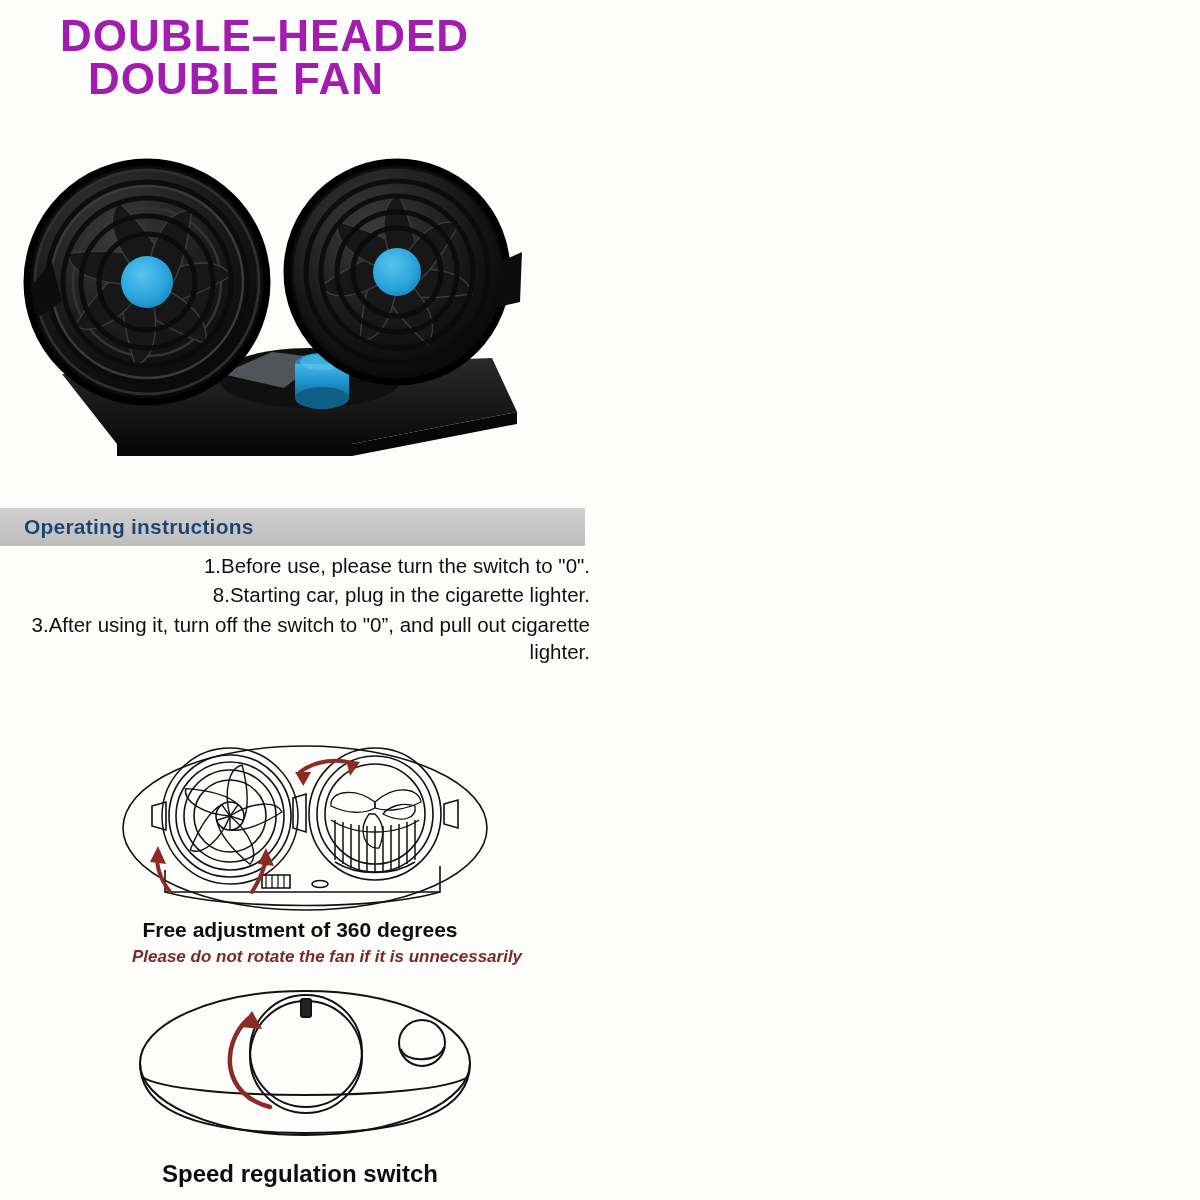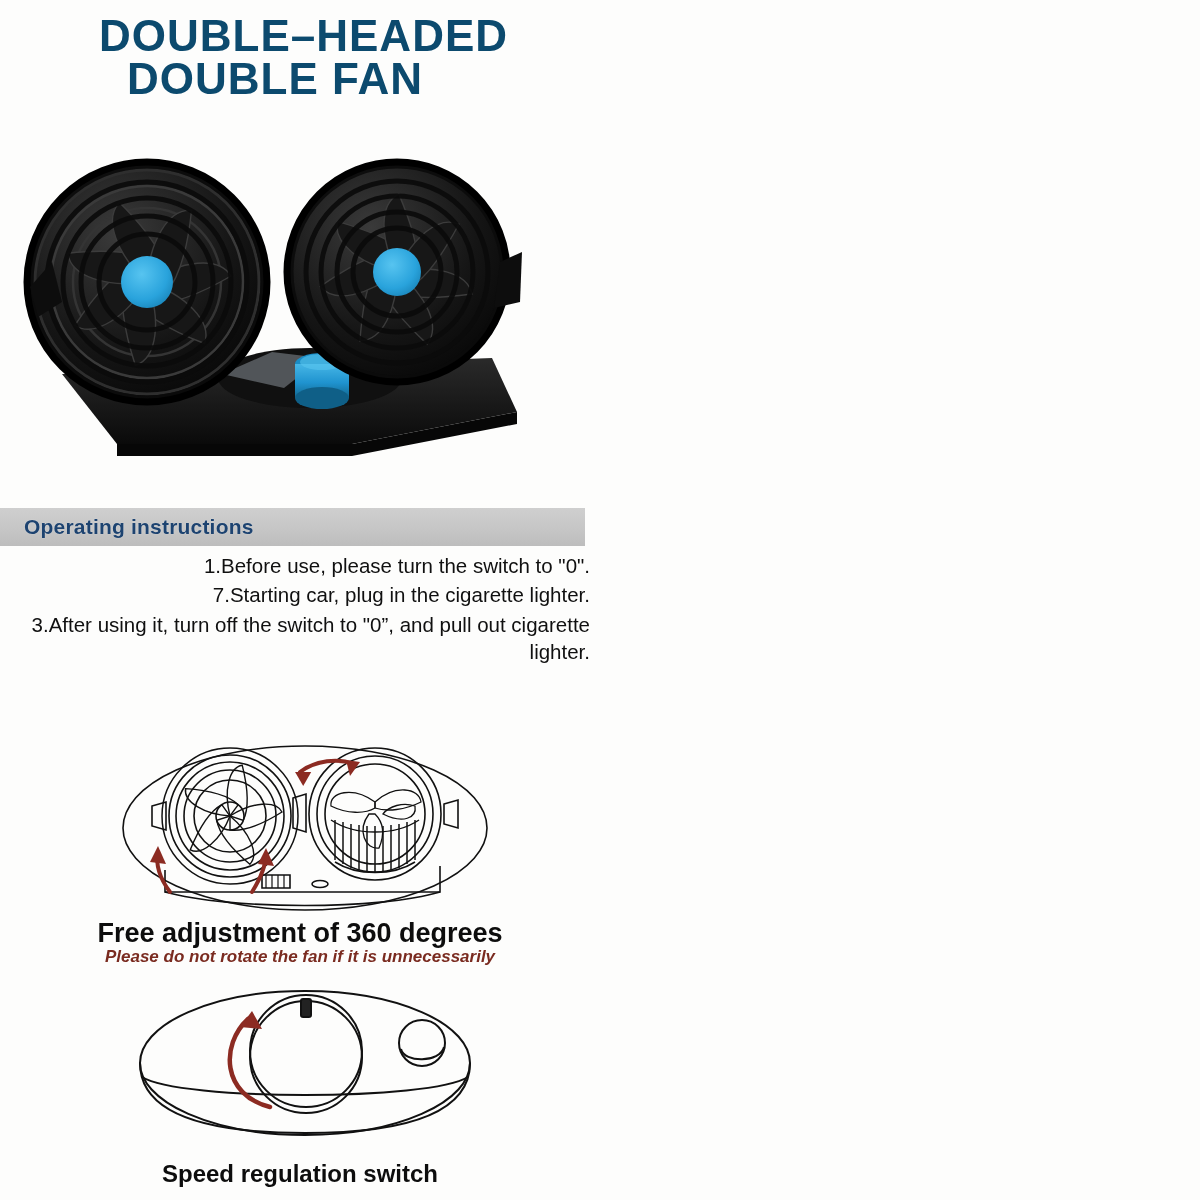--- a/index.html
+++ b/index.html
@@ -52,27 +52,26 @@
     position: absolute;
     left: 22px; top: 112px;
     width: 520px; height: 350px;
   }
 
   
   .big-title {
     position: absolute;
     left: 60px; top: 14px;
     width: 480px;
-    color: #0c4a6e;
+    color: #a21caf;
     font-weight: bold;
     font-size: 44px;
     line-height: 0.98;
     letter-spacing: 1px;
     font-family: "Liberation Sans", sans-serif;
-    margin-left: 39px;
   }
   .big-title .l2 { display:block; padding-left: 28px; }
 
   
   #op-bar {
     position: absolute; left: 0; top: 508px;
     width: 585px; height: 38px;
   }
   #op-list {
     position: absolute; left: 20px; top: 552px;
@@ -83,26 +82,27 @@
     line-height: 1.33;
     margin-bottom: 2px;
     color: #101010;
     text-align: right;
   }
 
   
   #rot-diagram { position: absolute; left: 110px; top: 742px; width: 390px; height: 175px; }
   #rot-cap1 {
     position: absolute; left: 0; top: 918px; width: 600px;
-    text-align: center; font-size: 27px; font-weight: bold; color: #0d0d0d;
+    text-align: center; font-size: 21px; font-weight: bold; color: #0d0d0d;
   }
   #rot-cap2 {
     position: absolute; left: 0; top: 947px; width: 600px;
     text-align: center; font-size: 17px; font-style: italic; font-weight: bold;
     color: #7a2b20;
+    padding-left: 27px;
   }
 
   
   #knob-diagram { position: absolute; left: 110px; top: 985px; width: 390px; height: 170px; }
   #knob-cap {
     position: absolute; left: 0; top: 1160px; width: 600px;
     text-align: center; font-size: 24px; font-weight: bold; color: #0d0d0d;
   }
 </style>
 </head>
@@ -208,21 +208,21 @@
         <path d="M478 150 L500 140 L498 190 L472 196 Z" fill="#0d0d0d"></path>
       </svg>
     </div>
 
     <div class="bar" id="op-bar">
       <span class="bar-title">Operating instructions</span>
     </div>
 
     <div id="op-list">
       <div class="li">1.Before use, please turn the switch to "0".</div>
-      <div class="li">7.Starting car, plug in the cigarette lighter.</div>
+      <div class="li">8.Starting car, plug in the cigarette lighter.</div>
       <div class="li">3.After using it, turn off the switch to "0”, and pull out cigarette lighter.</div>
     </div>
 
     <div id="rot-diagram">
       <svg viewBox="0 0 390 175" width="390" height="175">
         <g fill="none" stroke="#111" stroke-width="1.6">
 
           <ellipse cx="195" cy="86" rx="182" ry="82"></ellipse>
 
           <path d="M55 128 L55 150 L330 150 L330 124"></path>

